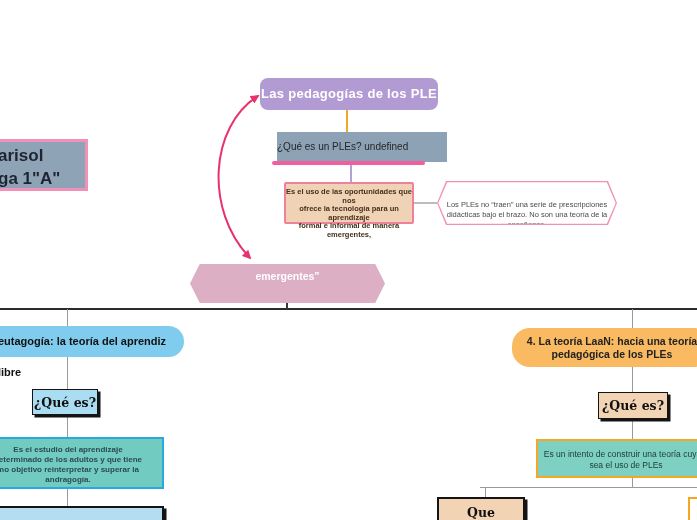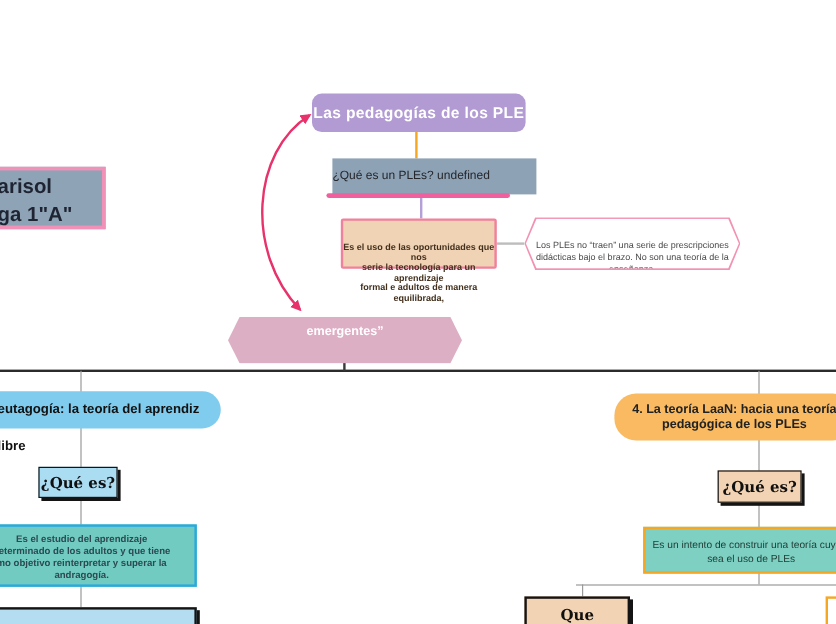--- a/index.html
+++ b/index.html
@@ -14,21 +14,21 @@
         color:#fff;font-weight:bold;font-size:13px;letter-spacing:.3px;text-align:center;line-height:32px;}
 
   
   .question{left:277px;top:132px;width:170px;height:30px;background:#8ea2b5;color:#24262b;
             font-size:10px;font-weight:500;text-align:left;line-height:30px;}
   .q-underline{left:272px;top:161px;width:153px;height:4px;background:#f0609e;border-radius:2px;z-index:3;}
 
   
   .definition{left:284px;top:182px;width:130px;height:42px;background:#f0d2b4;border:2px solid #f0809c;
               border-radius:2px;color:#42301d;font-size:7.5px;font-weight:bold;text-align:center;
-              padding-top:18px;line-height:8.5px;}
+              padding-top:4px;line-height:8.5px;}
 
   
   .hexwrap{left:437px;top:181px;width:180px;height:44px;}
   .hex-outer{position:absolute;inset:0;background:#f291b3;
              clip-path:polygon(5% 0%,95% 0%,100% 50%,95% 100%,5% 100%,0% 50%);}
   .hex-inner{position:absolute;inset:1.3px;background:#ffffff;
              clip-path:polygon(5% 0%,95% 0%,100% 50%,95% 100%,5% 100%,0% 50%);
              color:#4a4a4a;font-size:7.5px;text-align:center;padding-top:18px;line-height:10px;}
 
   
@@ -101,22 +101,22 @@
     <path d="M 68 8 C 20 38, 14 122, 60 170" fill="none" stroke="#e8326b" stroke-width="2" marker-start="url(#ah)" marker-end="url(#ah)"></path>
   </svg>
 
   <div class="node root">Las pedagogías de los PLE</div>
 
   <div class="node question">¿Qué es un PLEs? undefined</div>
   <div class="node q-underline"></div>
 
   <div class="node definition">
     <span class="ln">Es el uso de las oportunidades que nos</span>
-    <span class="ln">serie la tecnología para un aprendizaje</span>
-    <span class="ln">formal e adultos de manera equilibrada,</span>
+    <span class="ln">ofrece la tecnología para un aprendizaje</span>
+    <span class="ln">formal e informal de manera emergentes,</span>
   </div>
 
   <div class="node hexwrap">
     <div class="hex-outer"></div>
     <div class="hex-inner">
       <span class="ln">Los PLEs no “traen” una serie de prescripciones</span>
       <span class="ln">didácticas bajo el brazo. No son una  teoría de la</span>
       <span class="ln">enseñanza.</span>
     </div>
   </div>

